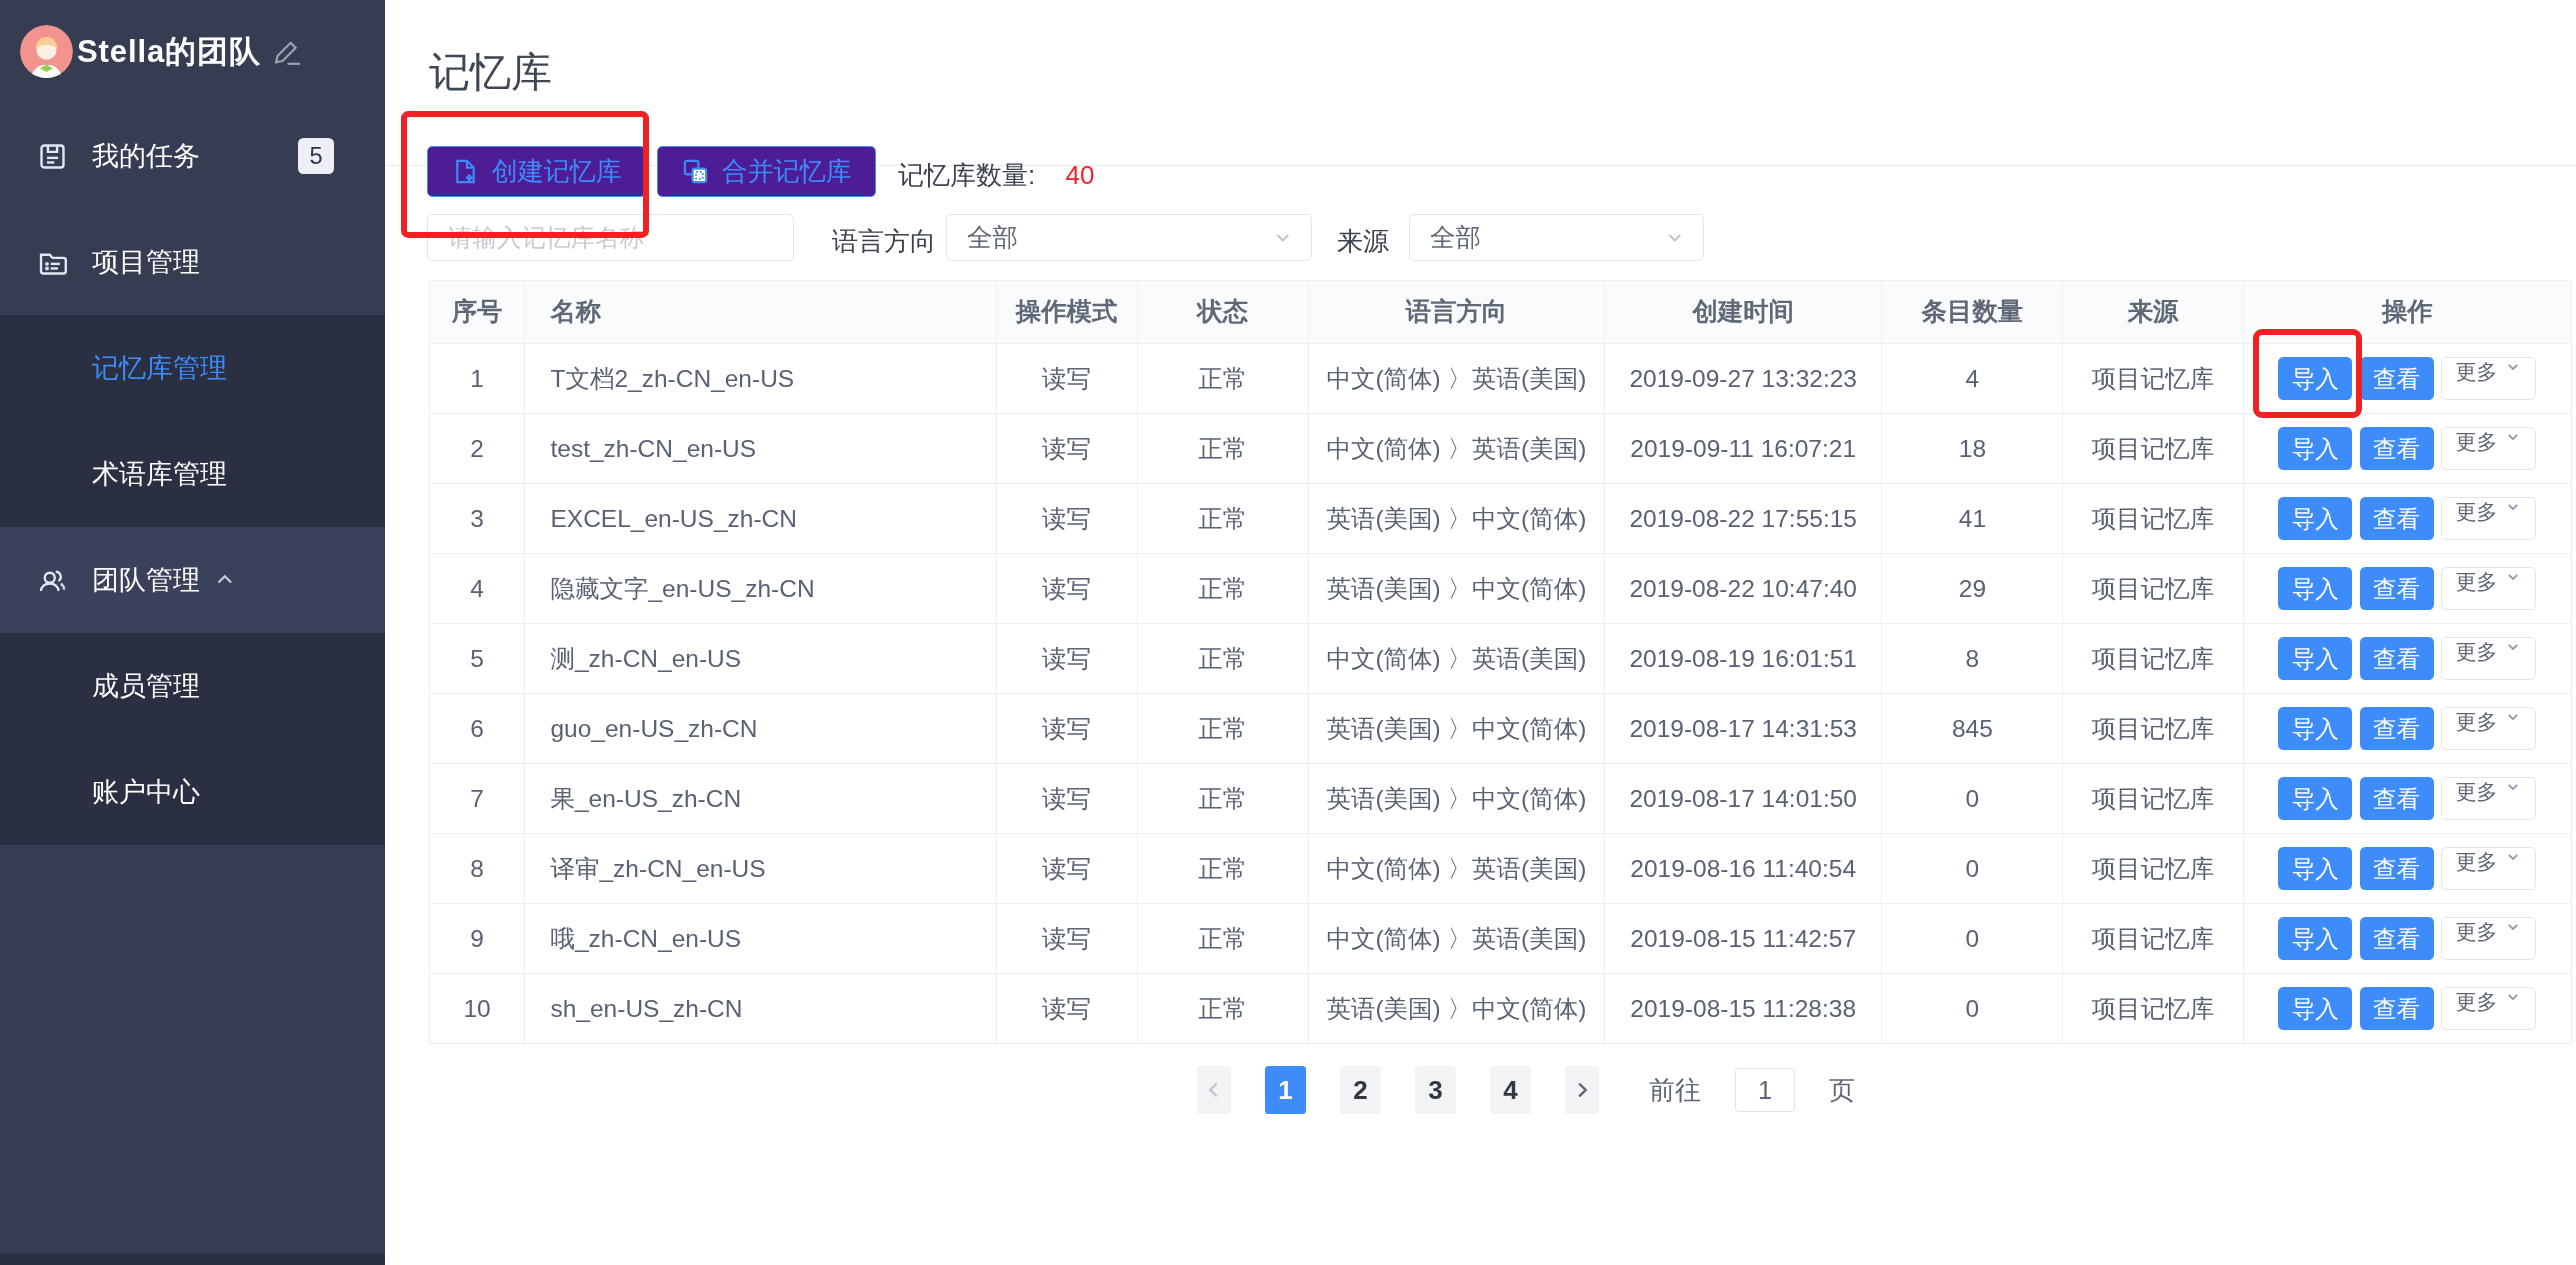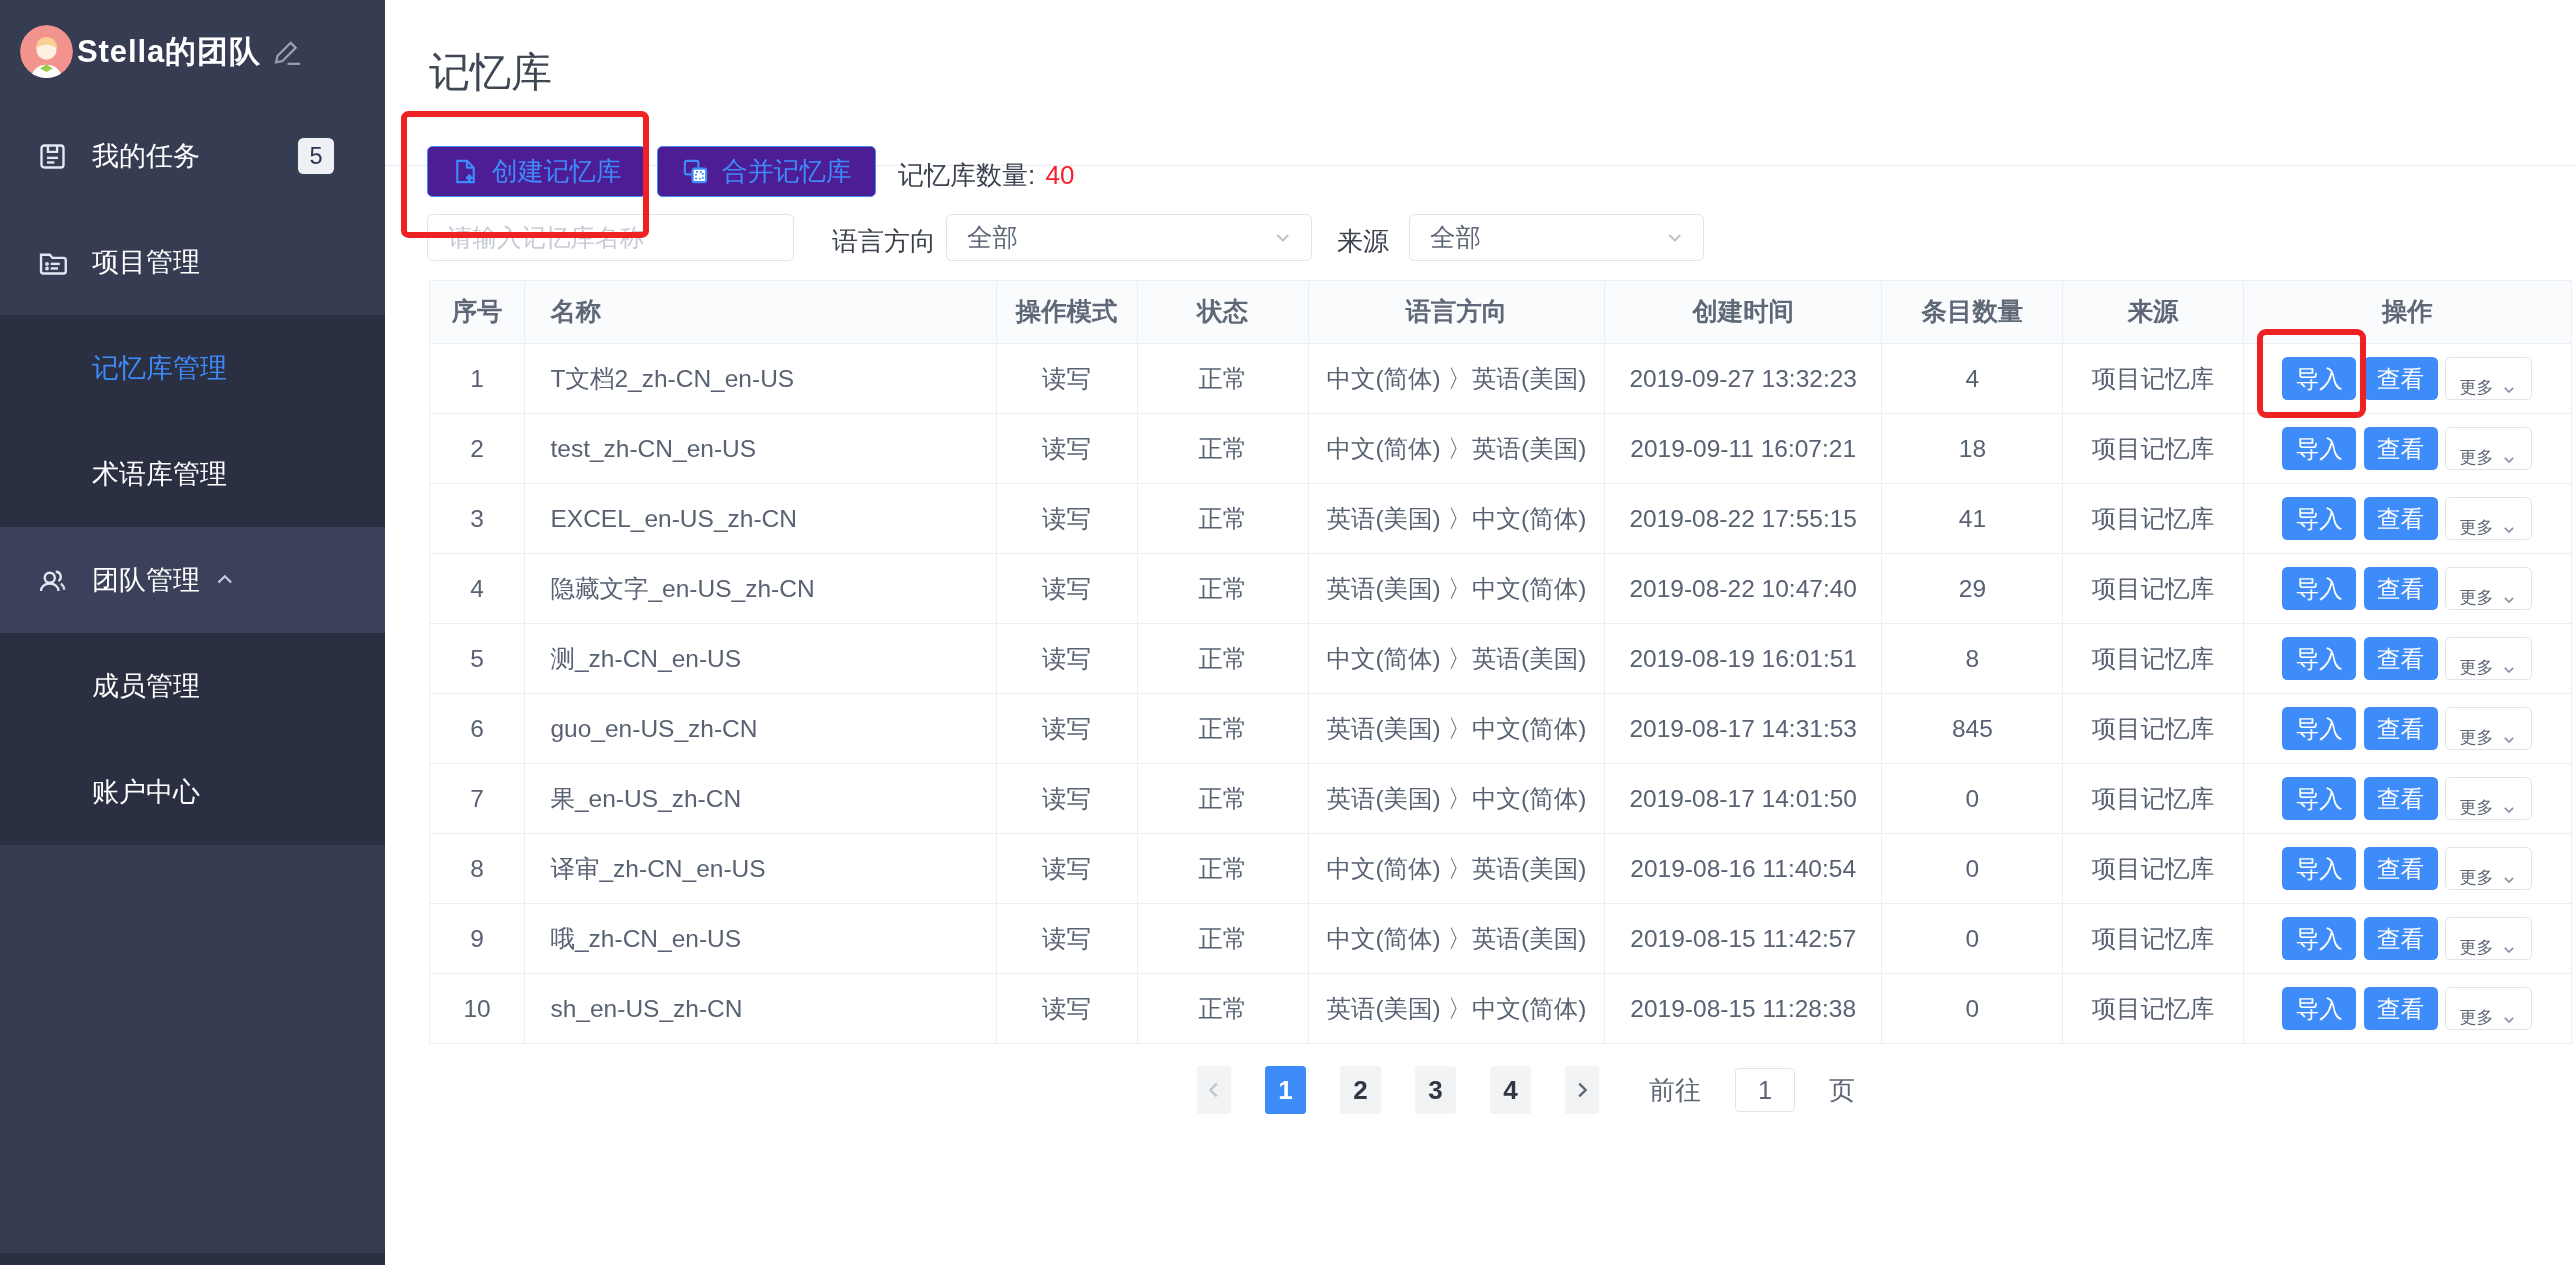--- a/index.html
+++ b/index.html
@@ -45,21 +45,21 @@
   .main { position:absolute; left:385px; top:0; width:2191px; height:1266px; background:#fff; }
   .page-header { position:absolute; left:0; top:0; width:100%; height:166px; border-bottom:1.8px solid #e8ebf1; }
   .page-title { position:absolute; left:44px; top:45px; font-size:41px; color:#3f4754; font-weight:500; }
 
   .btn-outline {
     position:absolute; height:51px; display:inline-flex; align-items:center; gap:11.8px;
     padding:0 23px; background:#4c1d95; border:1.8px solid #3e8bfa; border-radius:5.4px;
     color:#3e8bfa; font-size:26px; cursor:pointer; font-family:inherit;
   }
   .count-wrap { position:absolute; left:513px; top:158px; font-size:26px; color:#3b424e; }
-  .count-value { color:#f5222d; margin-left:3px; }
+  .count-value { color:#f5222d; margin-left:23px; }
 
   .search-input {
     position:absolute; left:42px; top:214px; width:367px; height:47px;
     border:1.8px solid #e0e3e9; border-radius:5.4px; padding:0 20px;
     font-size:24.5px; color:#5d6674; font-family:inherit; outline:none;
   }
   .search-input::placeholder { color:#c6cad2; }
   .filter-label { position:absolute; top:224px; font-size:26px; color:#3b424e; }
   .select-box {
     position:absolute; top:214px; height:47px; background:#fff;
@@ -77,22 +77,22 @@
   .tm-table th { height:63px; background:#fafbfd; color:#5e6877; font-weight:bold; font-size:25.4px; }
   .tm-table td { height:70px; color:#596273; }
   .tm-table th.cell-name, .tm-table td.cell-name { text-align:left; padding-left:25.4px; }
   .cell-actions { white-space:nowrap; }
   .btn-primary {
     width:74px; height:43px; background:#3e8bfa; color:#fff; border:none; border-radius:5.4px;
     font-size:23.6px; cursor:pointer; font-family:inherit; vertical-align:middle;
   }
   .btn-more {
     height:43px; padding:0 13.6px; background:#fff; border:1.8px solid #e0e3e9; border-radius:5.4px;
-    color:#5d6674; font-size:17px; cursor:pointer; font-family:inherit;
-    display:inline-flex; align-items:flex-end; gap:6.3px; vertical-align:middle; margin-left:7.3px;
+    color:#5d6674; font-size:21px; cursor:pointer; font-family:inherit;
+    display:inline-flex; align-items:flex-start; gap:6.3px; vertical-align:middle; margin-left:7.3px;
   }
   .import-wrap { position:relative; display:inline-block; margin-right:7.3px; vertical-align:middle; }
   tr.row-annotated .import-wrap::after {
     content:""; position:absolute; left:-25.4px; top:-28px; right:-10px; bottom:-18px;
     border:6.3px solid #ee2222; border-radius:9px; pointer-events:none; z-index:3;
   }
   
   .annotation-create {
     position:absolute; left:16.3px; top:111px; width:248px; height:127px;
     border:6.3px solid #ee2222; border-radius:7.3px; pointer-events:none; z-index:4;

